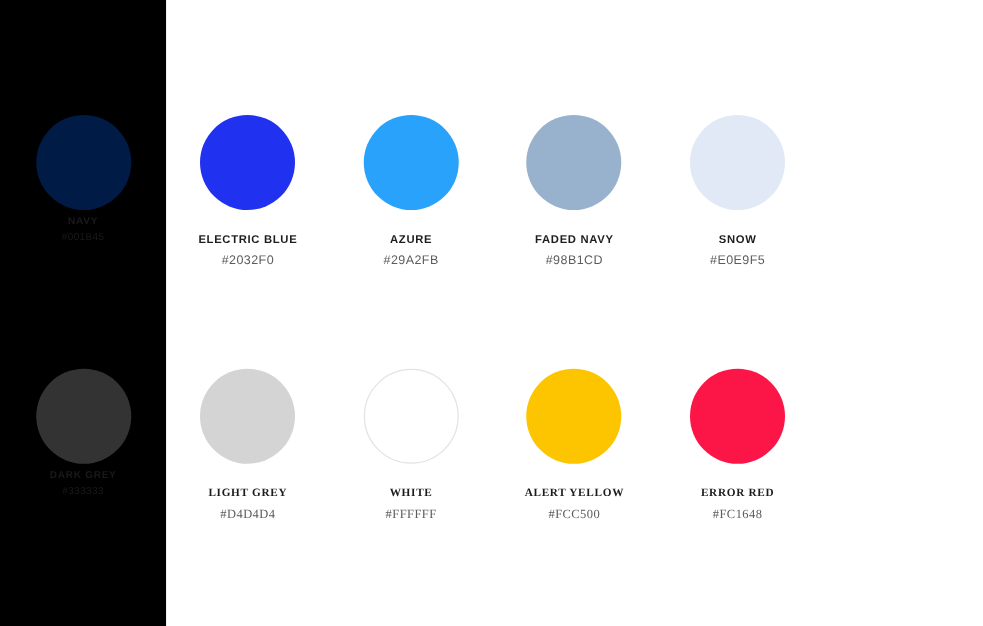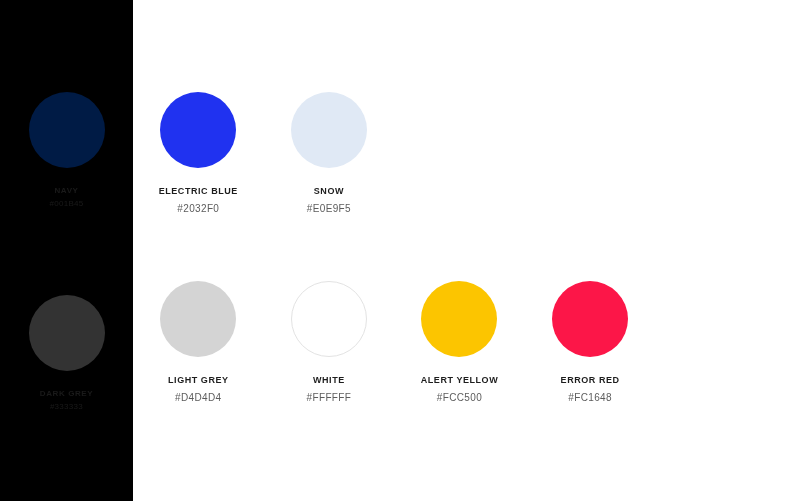--- a/index.html
+++ b/index.html
@@ -42,21 +42,21 @@
   .rail-swatch.row1 { top: 92px; }
   .rail-swatch.row2 { top: 295px; }
 
   .rail-dot {
     width: 76px;
     height: 76px;
     border-radius: 50%;
   }
 
   .rail-label {
-    margin-top: 18px;
+    margin-top: 4px;
     font-size: 8px;
     font-weight: bold;
     letter-spacing: 0.6px;
     color: #1a1a1a;
     line-height: 1.25;
   }
   .rail-hex {
     margin-top: 3px;
     font-size: 8px;
     color: #1a1a1a;
@@ -73,21 +73,21 @@
     position: relative;
   }
 
   .grid-row {
     position: absolute;
     left: 0;
     width: 653px;
     display: flex;
   }
   .grid-row.row1 { top: 92px; }
-  .grid-row.row2 { top: 281px; }
+  .grid-row.row2 { top: 295px; font-family: Liberation Serif, serif; }
 
   .cell {
     width: 130.6px;
     display: flex;
     flex-direction: column;
     align-items: center;
   }
 
   .dot {
     width: 76px;
@@ -143,21 +143,31 @@
   <div class="stage" style="background-color: rgb(255, 255, 255);">
 
     <div class="grid-row row1">
 
       <div class="cell">
         <div class="dot" style="background-color: rgb(32, 50, 240);"></div>
         <div class="cell-label">ELECTRIC BLUE</div>
         <div class="cell-hex">#2032F0</div>
       </div>
 
-
+      <div class="cell">
+        <div class="dot" style="background-color: rgb(41, 162, 251);"></div>
+        <div class="cell-label">AZURE</div>
+        <div class="cell-hex">#29A2FB</div>
+      </div>
+
+      <div class="cell">
+        <div class="dot" style="background-color: rgb(152, 177, 205);"></div>
+        <div class="cell-label">FADED NAVY</div>
+        <div class="cell-hex">#98B1CD</div>
+      </div>
 
 
       <div class="cell">
         <div class="dot" style="background-color: rgb(224, 233, 245);"></div>
         <div class="cell-label">SNOW</div>
         <div class="cell-hex">#E0E9F5</div>
       </div>
 
     </div>
 

